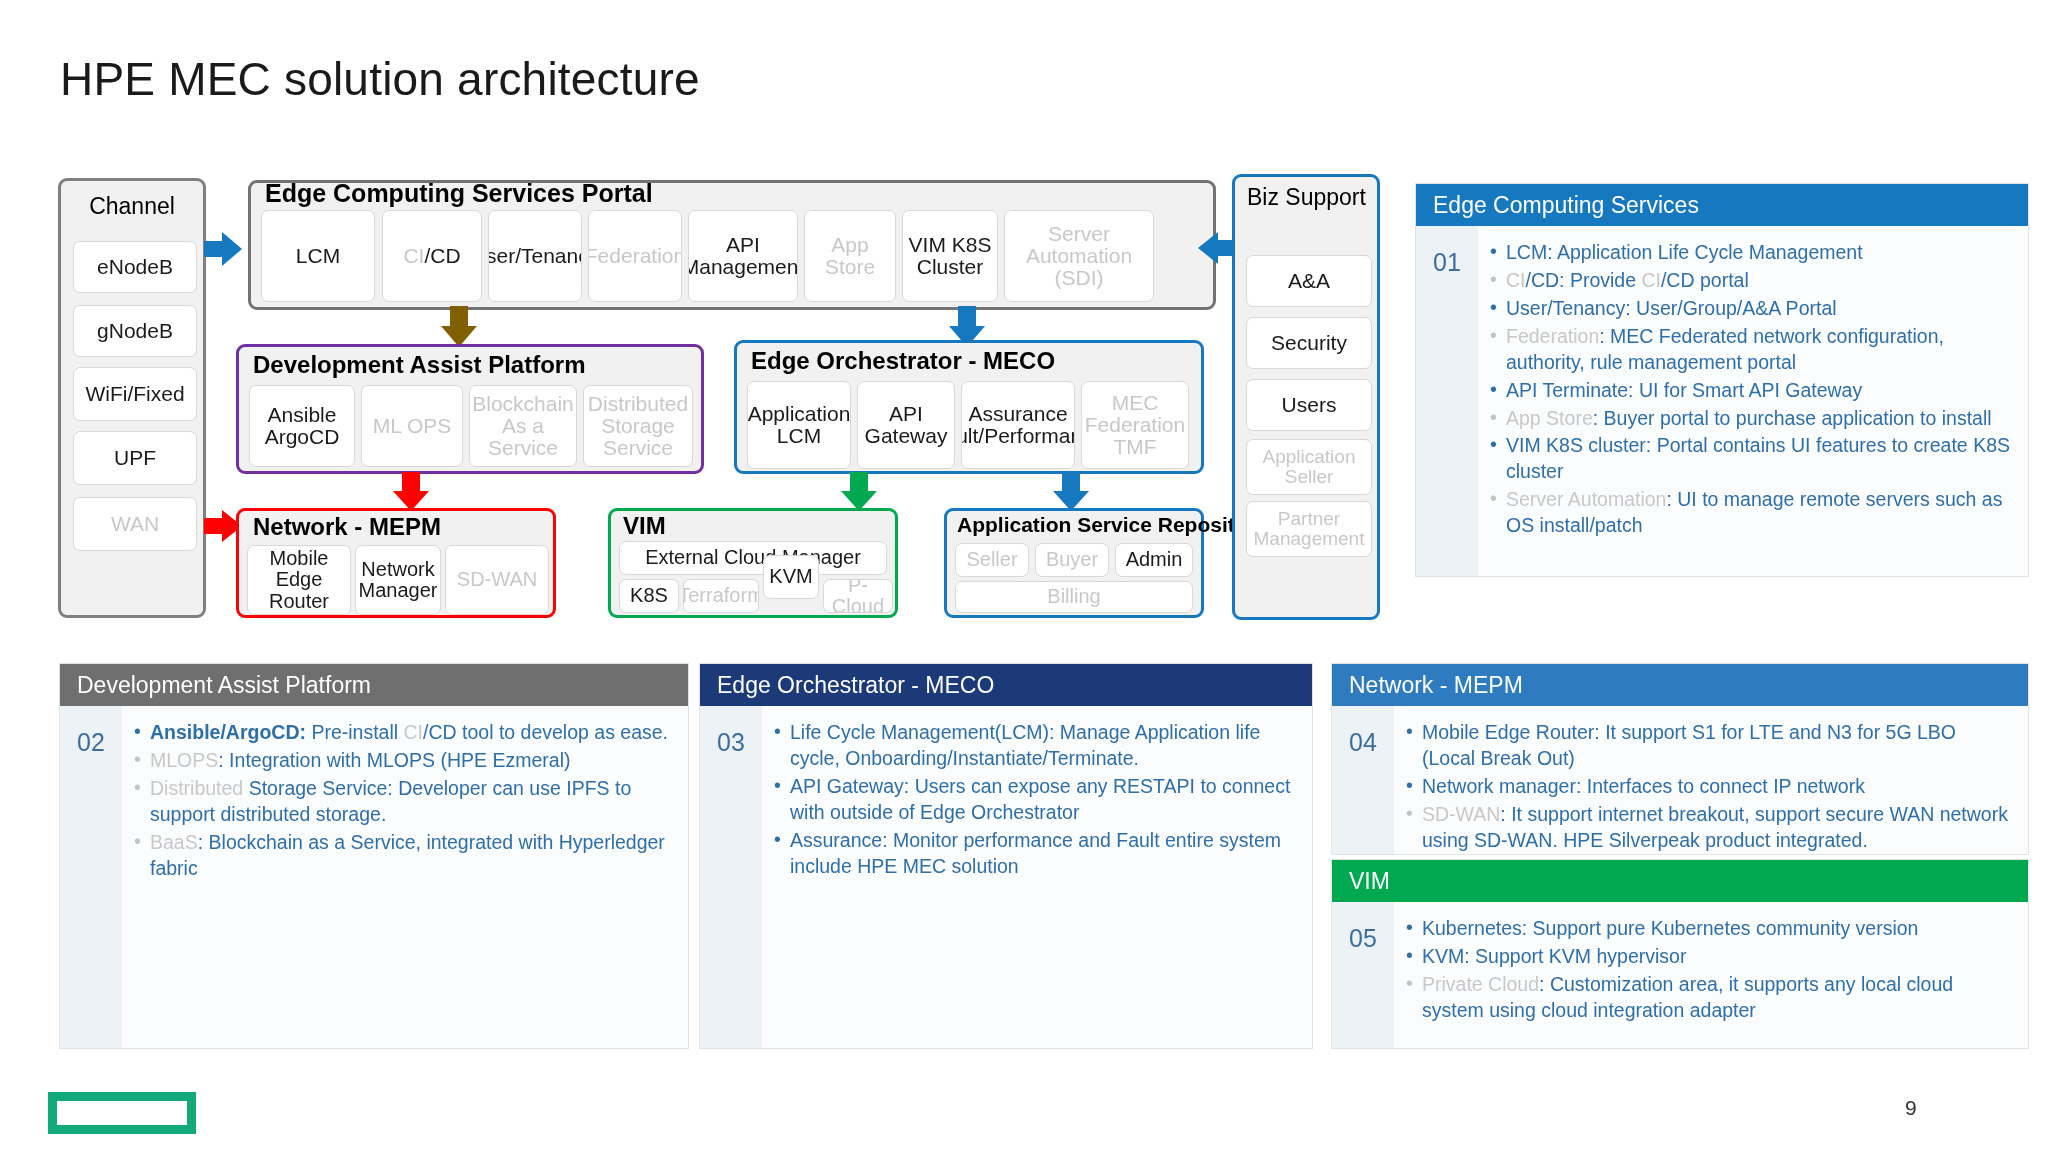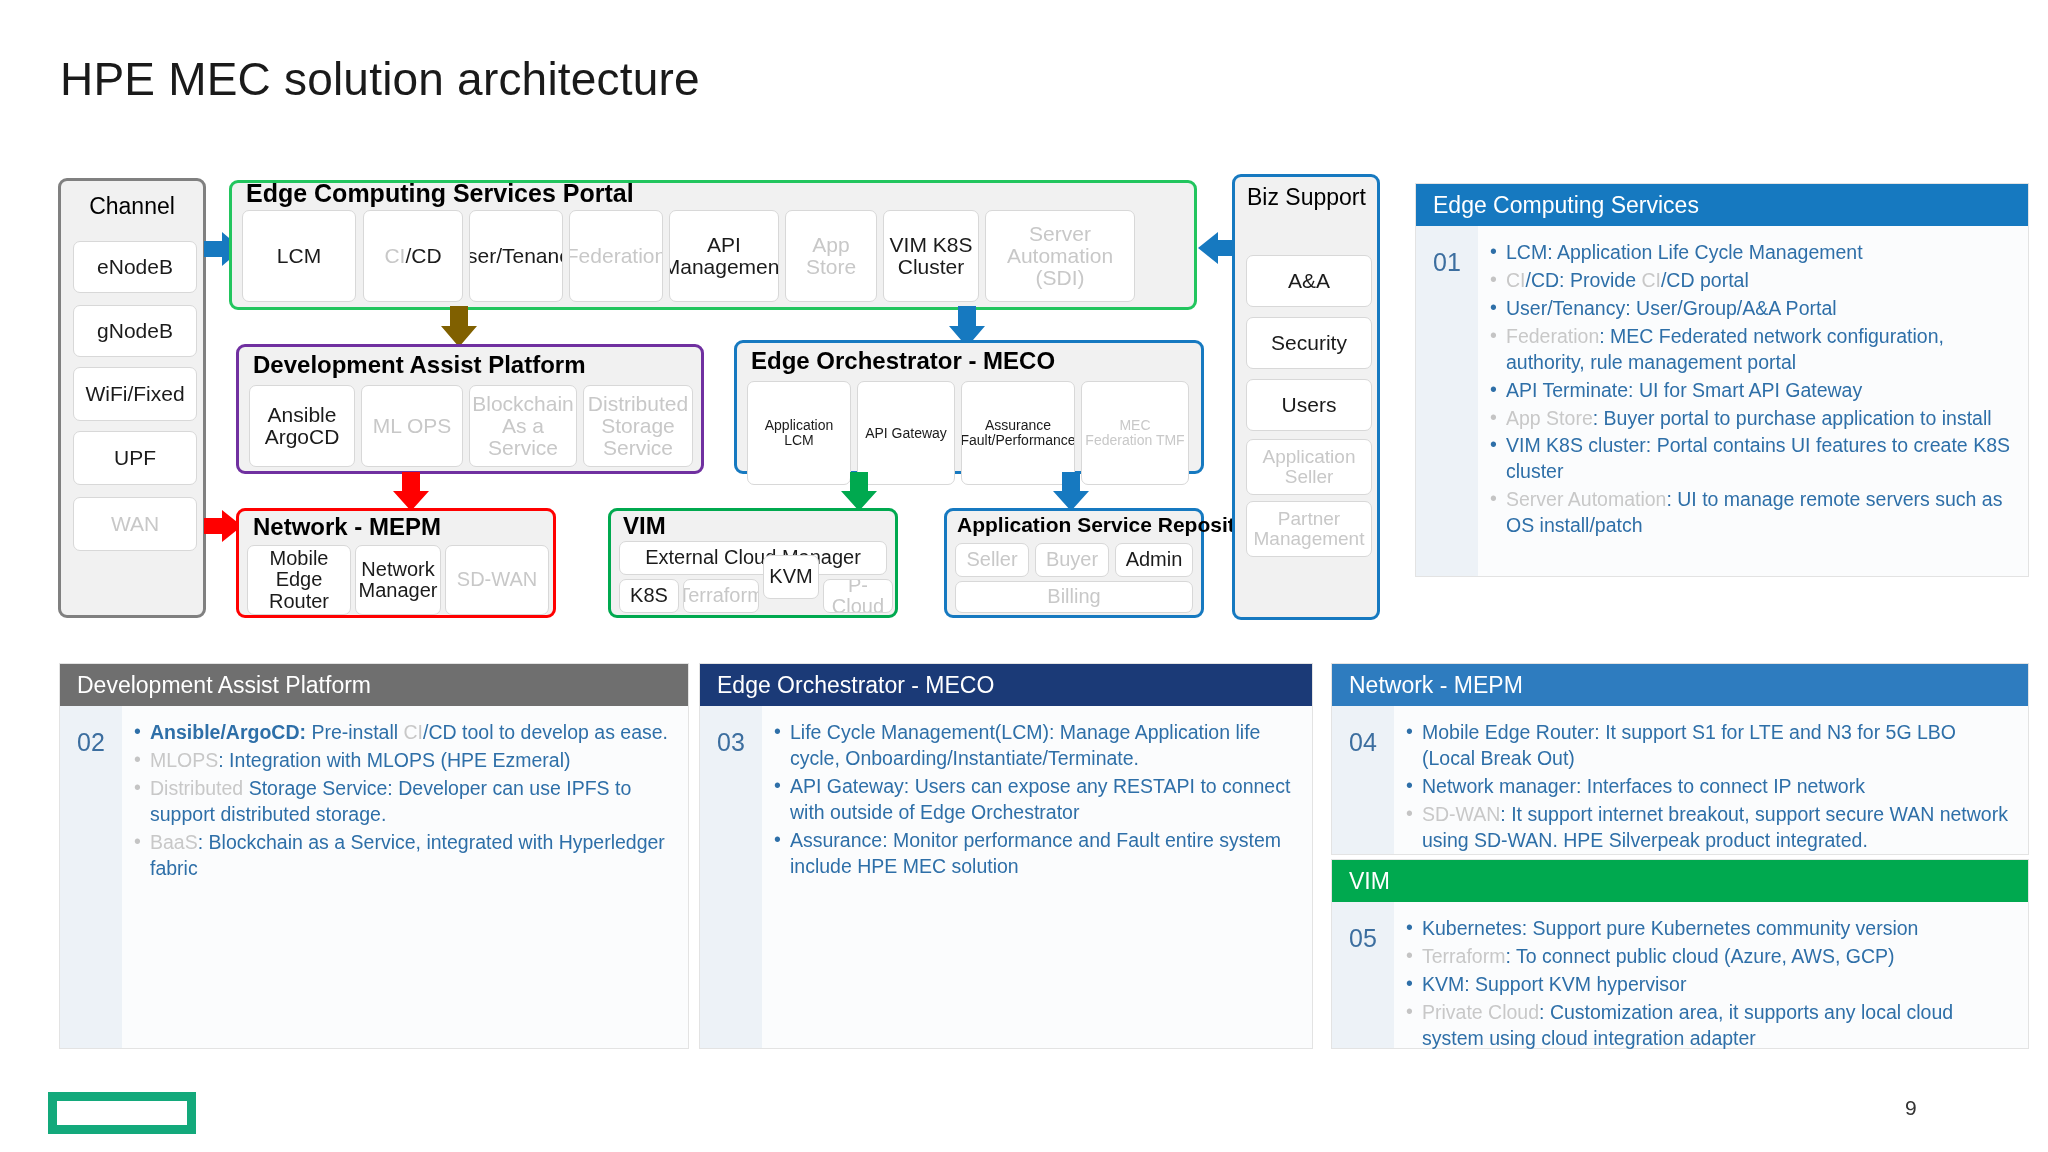--- a/index.html
+++ b/index.html
@@ -20,33 +20,33 @@
         line-height:1.06;color:#1b1b1b;padding:2px 3px;overflow:hidden;}
   .cell.dim{color:#c8c8c8;}
   .dimtxt{color:#c8c8c8;}
 
   
   #channel{left:58px;top:178px;width:148px;height:440px;border:3px solid #808080;background:#f1f1f1;}
   #channel .arch-title{position:absolute;left:0;right:0;top:12px;text-align:center;font-size:23px;font-weight:normal;}
   #channel .cell{position:absolute;left:12px;width:124px;font-size:21px;}
 
   
-  #portal{left:229px;top:180px;width:968px;height:130px;border:3px solid #22c55e;background:#f1f1f1;}
+  #portal{left:248px;top:180px;width:968px;height:130px;border:3px solid #737373;background:#f1f1f1;}
   #portal .arch-title{position:absolute;left:14px;top:-4px;font-size:25px;}
   #portal .cell{position:absolute;top:27px;height:92px;font-size:21px;}
 
   
   #dap{left:236px;top:344px;width:468px;height:130px;border:3px solid #7030A0;background:#f1f1f1;}
   #dap .arch-title{position:absolute;left:14px;top:4px;font-size:24px;}
   #dap .cell{position:absolute;top:38px;height:82px;font-size:21px;}
 
   
   #meco{left:734px;top:340px;width:470px;height:134px;border:3px solid #1679C0;background:#f1f1f1;}
   #meco .arch-title{position:absolute;left:14px;top:4px;font-size:24px;}
-  #meco .cell{position:absolute;top:38px;height:104px;font-size:14px;}
+  #meco .cell{position:absolute;top:38px;height:88px;font-size:21px;}
 
   
   #mepm{left:236px;top:508px;width:320px;height:110px;border:3px solid #FF0000;background:#f1f1f1;}
   #mepm .arch-title{position:absolute;left:14px;top:2px;font-size:24px;}
   #mepm .cell{position:absolute;top:34px;height:70px;font-size:20px;}
 
   
   #vim{left:608px;top:508px;width:290px;height:110px;border:3px solid #00A94F;background:#f1f1f1;}
   #vim .arch-title{position:absolute;left:12px;top:1px;font-size:24px;}
   #vim .cell{position:absolute;font-size:20px;}
@@ -255,21 +255,20 @@
   </div>
 </div>
 
 <div class="panel" style="left:1332px;top:860px;width:696px;height:188px;">
   <div class="panel-hd" style="background:#00A94F;">VIM</div>
   <div class="panel-body" style="height:146px;">
     <div class="panel-num">05</div>
     <div class="panel-list">
       <ul>
         <li>Kubernetes: Support pure Kubernetes community version</li>
-        <li class="dimbullet"><span class="dimtxt">Terraform</span><span>:</span><span> To connect public cloud (Azure, AWS, GCP)</span></li>
         <li>KVM: Support KVM hypervisor</li>
         <li class="dimbullet"><span class="dimtxt">Private Cloud</span><span>:</span><span> Customization area, it supports any local cloud system using cloud integration adapter</span></li>
       </ul>
     </div>
   </div>
 </div>
 
 <div id="logo"></div>
 <div id="pagenum">9</div>
 

